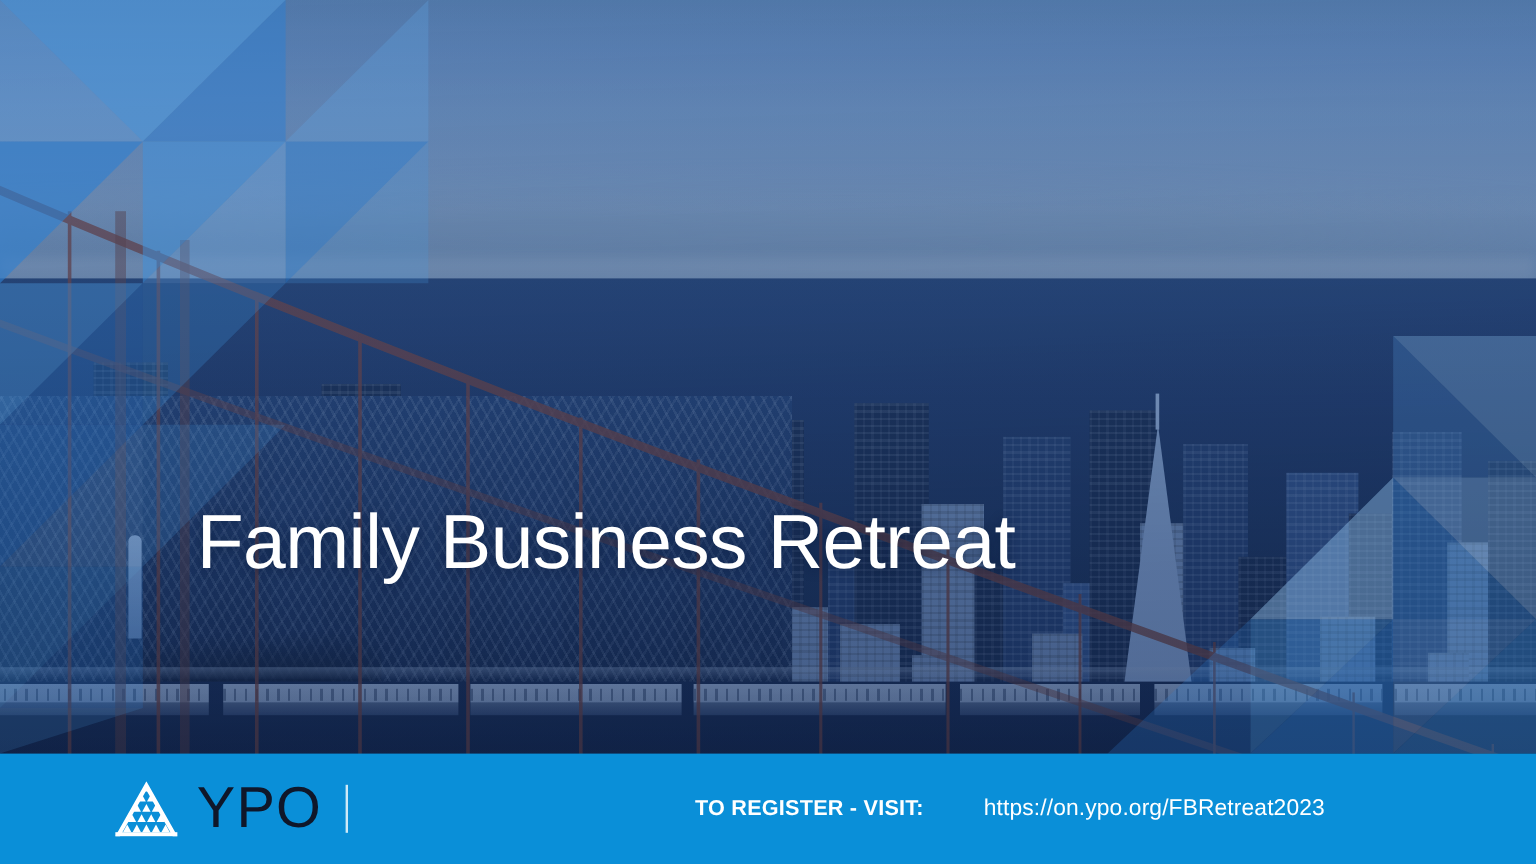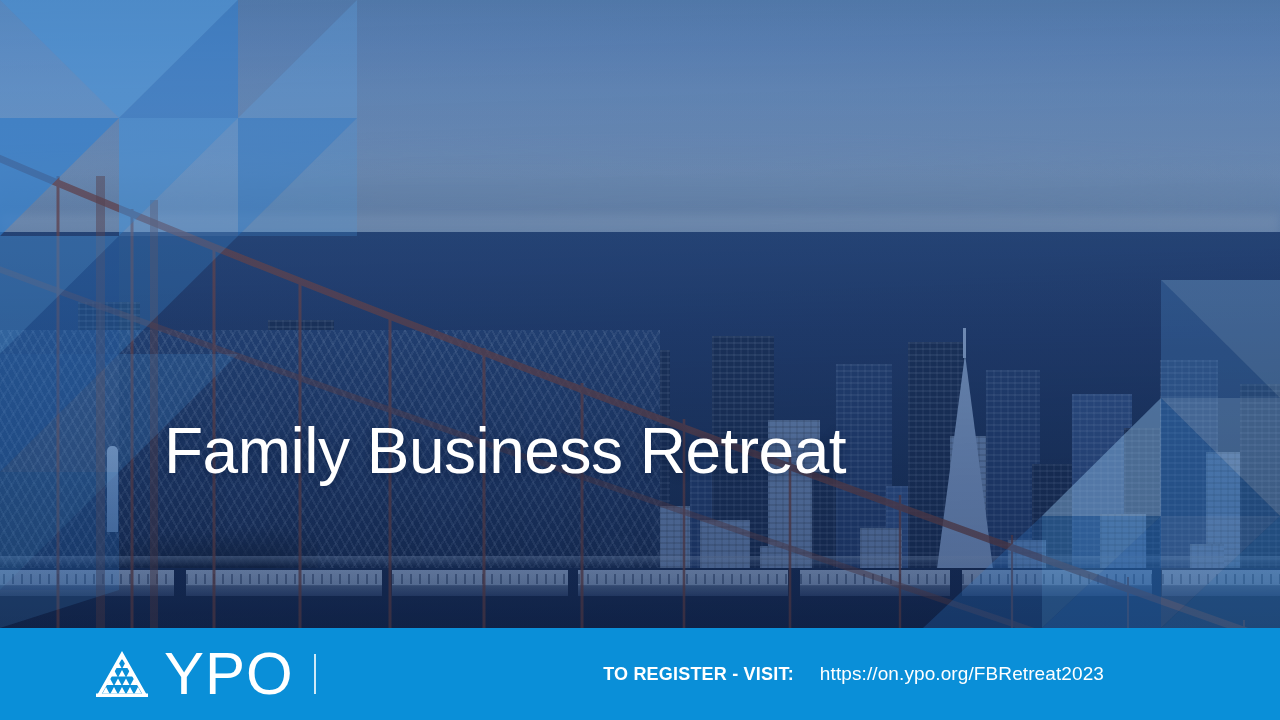--- a/index.html
+++ b/index.html
@@ -168,36 +168,36 @@
 
   
   .footer{
     position:absolute; left:0; bottom:0; width:100%; height:92px;
     background:#0a8fd8;
     display:flex; align-items:center;
   }
   .brand{ display:flex; align-items:center; gap:16px; margin-left:96px; }
   .ypo-mark{ width:52px; height:46px; flex:0 0 auto; }
   .ypo-word{
-    font-size:60px; font-weight:400; color:#ffffff; letter-spacing:1px;
+    font-size:48px; font-weight:400; color:#0f172a; letter-spacing:1px;
     line-height:1;
   }
   .divider{
     width:2px; height:40px; background:rgba(255,255,255,.8); margin:0 4px;
   }
   .brand-sub{
     font-size:14.5px; font-weight:700; color:#fff; line-height:1.32;
     letter-spacing:.2px;
   }
   .register{
-    display:flex; align-items:baseline; gap:26px;
+    display:flex; align-items:baseline; gap:9px;
     margin-left:auto; margin-right:176px;
   }
   .reg-label{ font-size:18px; font-weight:700; color:#fff; letter-spacing:.2px; }
-  .reg-url{ font-size:19px; font-weight:400; color:#fff; letter-spacing:.1px; }
+  .reg-url{ font-size:19px; font-weight:400; color:#fff; letter-spacing:.1px;margin-left:41px; }
 </style>
 </head>
 <body>
 
 <div class="stage">
 
   <div class="photo">
     <div class="sky"></div>
     <div class="hills"></div>
     <div class="bayband"></div>

